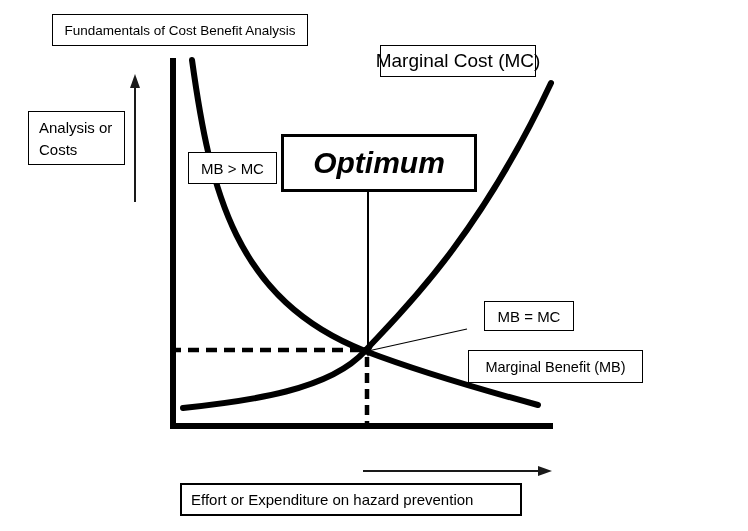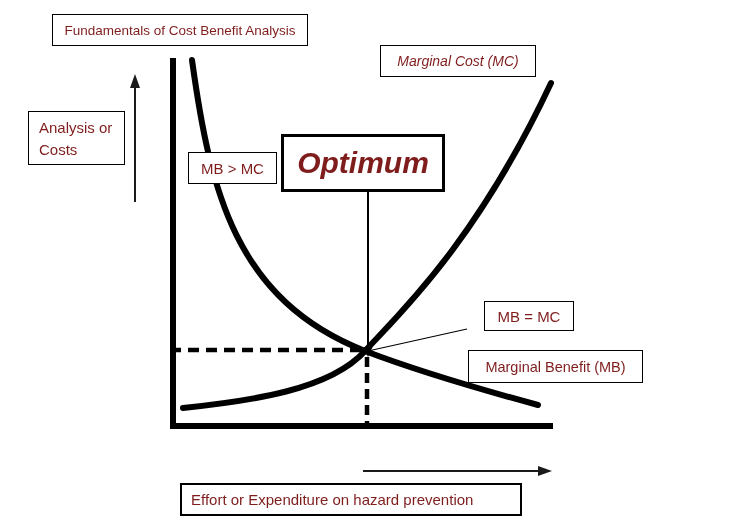--- a/index.html
+++ b/index.html
@@ -17,47 +17,46 @@
     left: 0; top: 0;
   }
   .box {
     position: absolute;
     background: #ffffff;
     border: 1px solid #000000;
     display: flex;
     align-items: center;
     justify-content: center;
     font-size: 15px;
-    color: #7f1d1d;
+    color: #000000;
     box-sizing: border-box;
     z-index: 2;
     white-space: nowrap;
   }
   .box-title {
     left: 52px; top: 14px; width: 256px; height: 32px;
     font-size: 13.5px;
   }
   .box-ylabel {
     left: 28px; top: 111px; width: 97px; height: 54px;
     justify-content: flex-start;
     align-items: flex-start;
     padding: 5px 4px 0 10px;
     line-height: 22px;
     white-space: normal;
   }
   .box-mc {
     left: 380px; top: 45px; width: 156px; height: 32px;
-    font-size: 14px;
-    font-style: italic;
+    font-size: 19px;
   }
   .box-mbgt {
     left: 188px; top: 152px; width: 89px; height: 32px;
   }
   .box-optimum {
-    left: 281px; top: 134px; width: 164px; height: 58px;
+    left: 281px; top: 134px; width: 196px; height: 58px;
     border-width: 3px;
     font-size: 30px;
     font-weight: bold;
     font-style: italic;
     font-family: "Liberation Sans", sans-serif;
   }
   .box-mblt {
     left: 515px; top: 165px; width: 88px; height: 33px;
   }
   .box-mbeq {

